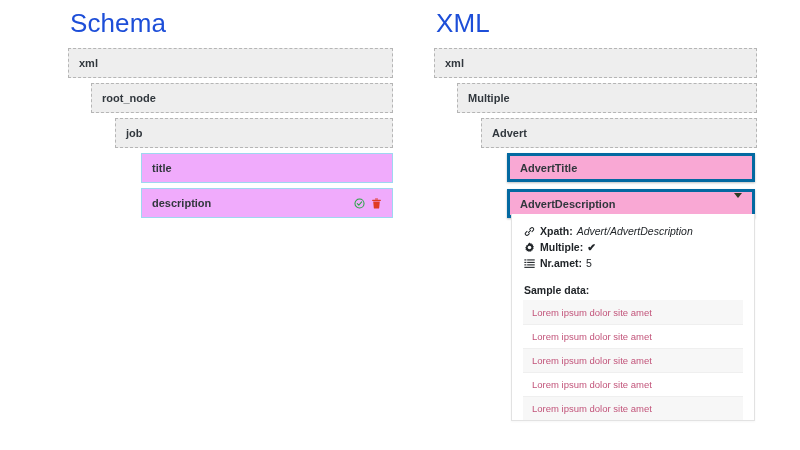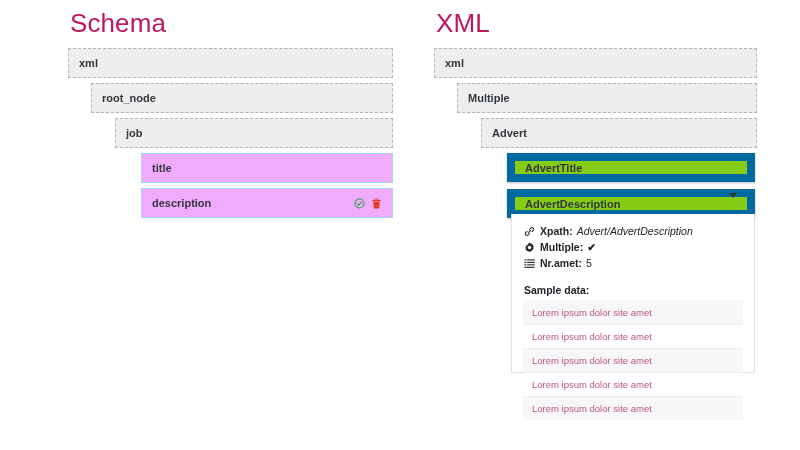--- a/index.html
+++ b/index.html
@@ -25,21 +25,21 @@
     position: absolute;
     top: 0;
   }
   .column.schema { left: 68px; width: 325px; }
   .column.xml    { left: 434px; width: 323px; }
 
   .col-title {
     font-size: 26px;
     font-weight: 400;
     line-height: 30px;
-    color: #be185d;
+    color: #1d4ed8;
     margin: 8px 0 0 2px;
     letter-spacing: 0.1px;
   }
 
   
   .tree {
     position: relative;
     margin-top: 10px;
   }
   .node {
@@ -55,22 +55,22 @@
   }
   .node.dashed {
     background: #eeeeee;
     border: 1px dashed #b5b5b5;
   }
   .node.selected-blue {
     background: #f0abfc;
     border: 1px solid #9ed7f0;
   }
   .node.selected-green {
-    background: #84cc16;
-    border: 8px solid #0369a1;
+    background: #f9a8d4;
+    border: 3px solid #0369a1;
     box-shadow: 0 1px 2px rgba(0,0,0,0.25);
   }
   .node .label { flex: 1 1 auto; }
   .node .actions {
     display: flex;
     align-items: center;
     gap: 6px;
   }
 
   
@@ -101,21 +101,21 @@
     border-top: 5px solid #2d3a24;
   }
 
   
   .detail-panel {
     box-sizing: border-box;
     position: absolute;
     left: 511px;
     top: 214px;
     width: 244px;
-    height: 159px;
+    height: 207px;
     background: #ffffff;
     border: 1px solid #e2e2e2;
     border-top: none;
     padding: 10px 11px 8px 11px;
     box-shadow: 0 1px 2px rgba(0,0,0,0.04);
   }
   .meta-row {
     display: flex;
     align-items: center;
     font-size: 10.5px;

